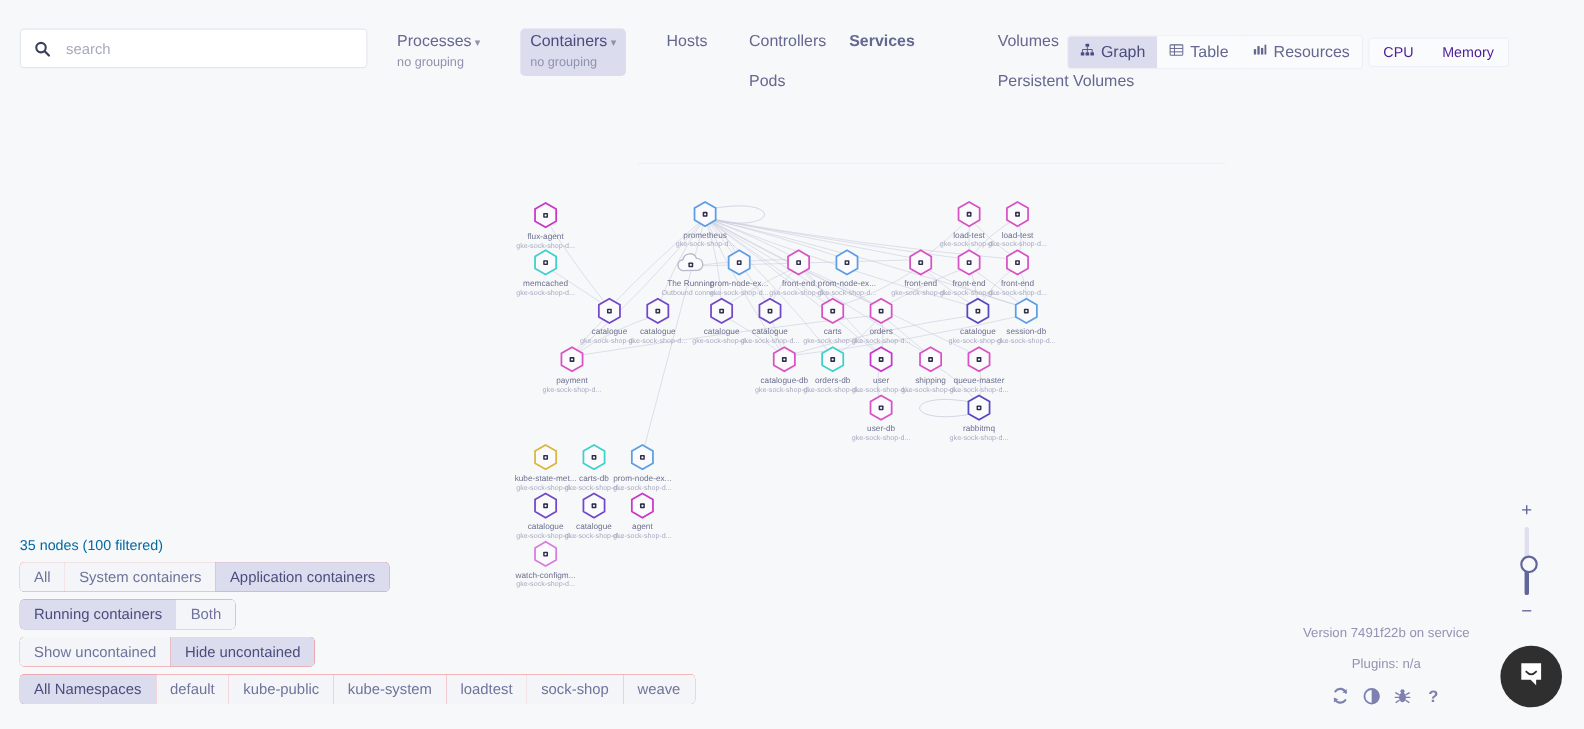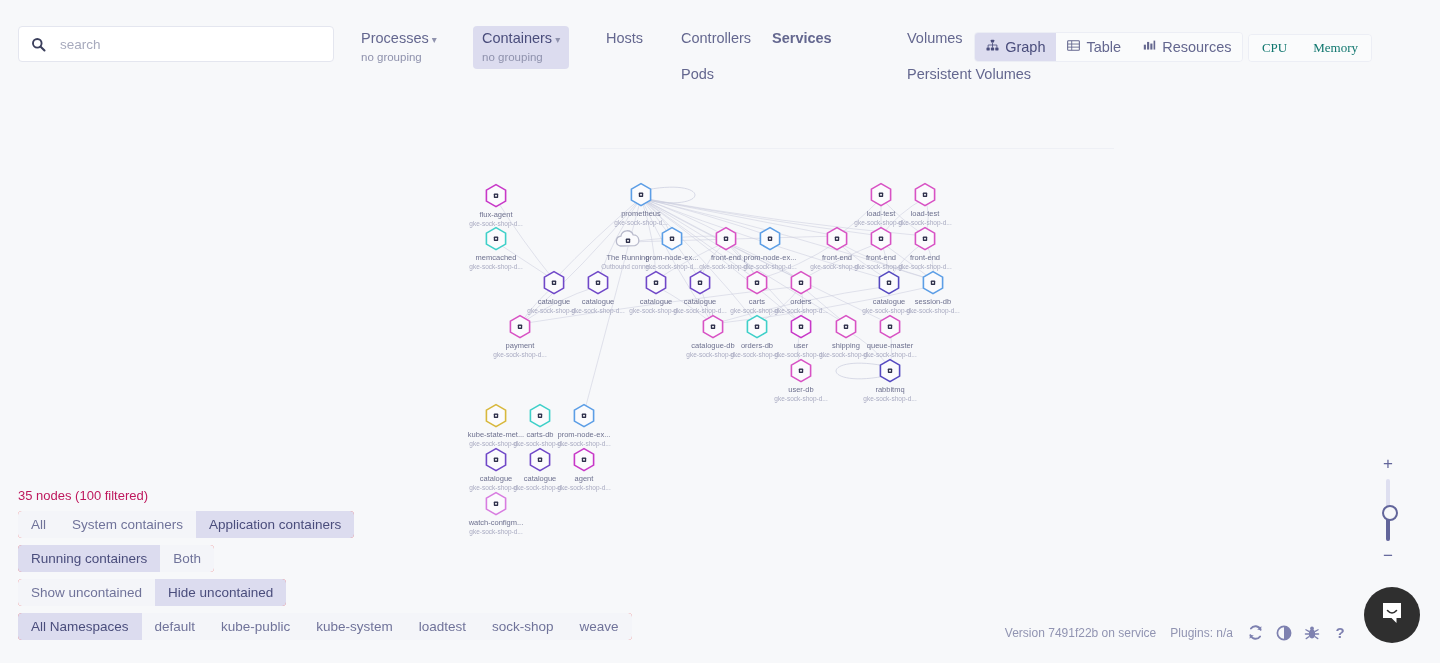--- a/index.html
+++ b/index.html
@@ -75,24 +75,23 @@
     color: #64678f;
     background: #fafbfc;
     cursor: pointer;
     white-space: nowrap;
   }
   .vbtn.selected { background: #dcdcef; color: #4a4d7c; }
   .metric-group { margin-top: 8px; }
   .mbtn {
     padding: 5px 13px;
     font-size: 13px;
-    color: #0f766e;
+    color: #4c1d95;
     background: #fafbfc;
     cursor: pointer;
-    font-family: Liberation Serif, serif;
   }
 
   .header-divider {
     position: absolute;
     left: 580px; top: 148px; width: 534px; height: 1px;
     background: #eef0f5;
   }
 
   
   .canvas { position: absolute; left: 0; top: 110px; width: 1440px; height: 553px; }
@@ -135,40 +134,40 @@
     position: absolute; left: 50%; margin-left: -6px; bottom: 20px;
     width: 12px; height: 12px;
     border: 2px solid #62659a;
     background: #f7f8fa;
     border-radius: 50%;
     cursor: pointer;
   }
 
   
   .filters { position: absolute; left: 18px; bottom: 16px; width: 620px; }
-  .node-count { font-size: 13px; color: #be185d; margin-bottom: 8px; }
+  .node-count { font-size: 13px; color: #0369a1; margin-bottom: 8px; }
   .filter-row { display: flex; margin-bottom: 7px; }
   .filter-group {
     display: inline-flex;
     border-radius: 4px;
     overflow: hidden;
     background: #ef4444;
   }
   .fbtn {
     padding: 6px 13px;
     font-size: 13.5px;
     color: #70739a;
     background: #f4f5f9;
     cursor: pointer;
     white-space: nowrap;
   }
   .fbtn.selected { background: #dcdcef; color: #4a4d7c; }
 
   
-  .status { position: absolute; right: 92px; bottom: 22px; display: flex; align-items: center; gap: 14px; }
+  .status { position: absolute; right: 104px; bottom: 22px; display: flex; align-items: center; gap: 14px; flex-direction: column; }
   .status-text { font-size: 12px; color: #9194b2; white-space: nowrap; }
   .status-icons { display: flex; align-items: center; gap: 12px; color: #7e81b0; }
   .status-icons > span { cursor: pointer; display: flex; align-items: center; }
 
   
   .intercom {
     position: absolute; right: 20px; bottom: 20px;
     width: 56px; height: 56px; border-radius: 50%;
     background: #2f2f2f;
     display: flex; align-items: center; justify-content: center;

